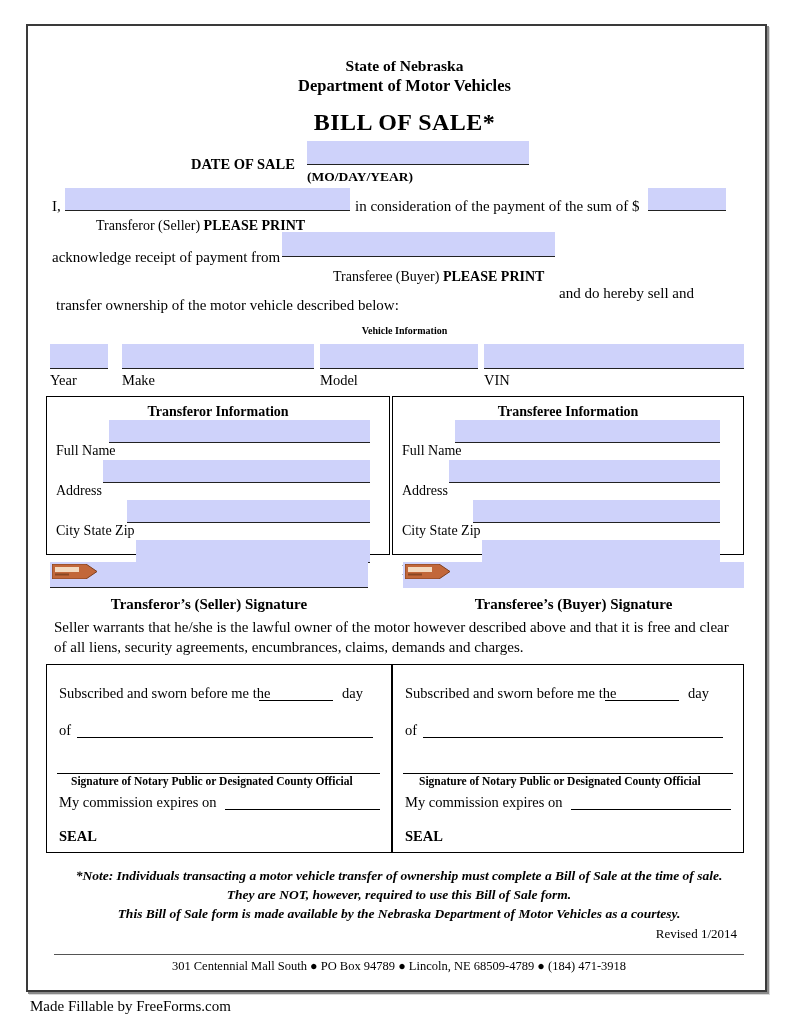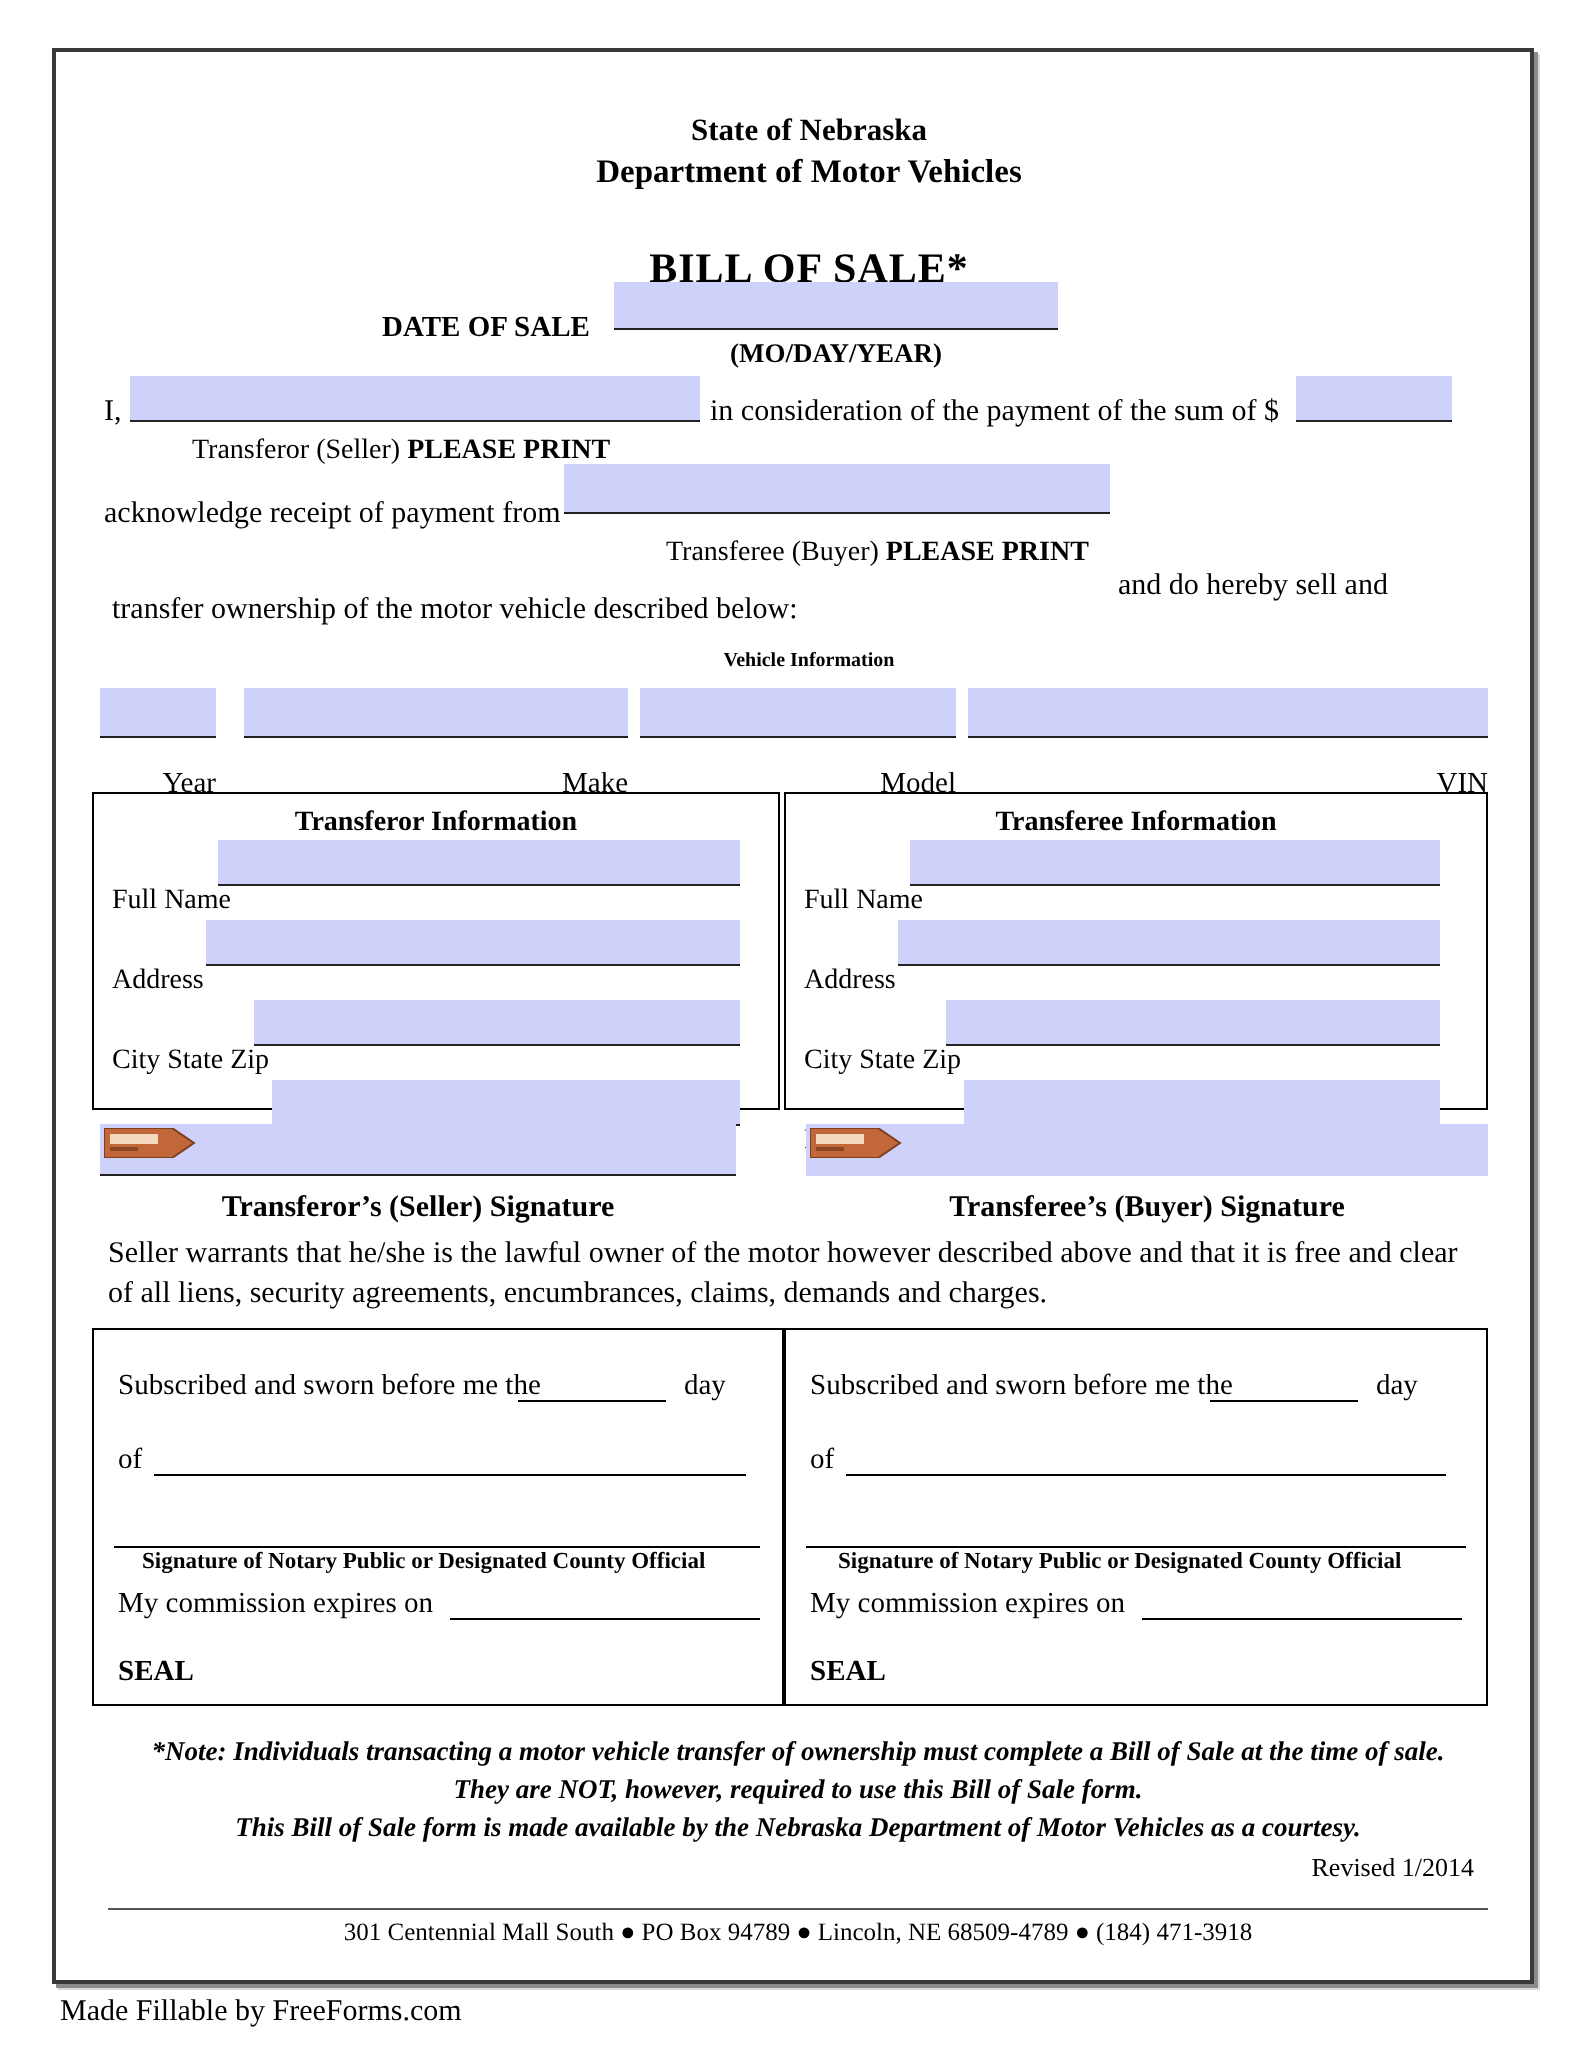--- a/index.html
+++ b/index.html
@@ -28,26 +28,26 @@
     position:absolute;
     background:#ced2fa;
     border-bottom:1px solid #222;
     box-sizing:border-box;
   }
   .txt{position:absolute;white-space:nowrap;}
 
   
   #hdr1{left:0;right:0;top:31px;font-size:15.5px;font-weight:bold;}
   #hdr2{left:0;right:0;top:50px;font-size:16.5px;font-weight:bold;}
-  #title{left:0;right:0;top:96px;font-size:21px;font-weight:bold;letter-spacing:.5px;}
+  #title{left:0;right:0;top:83px;font-size:24px;font-weight:bold;letter-spacing:.5px;}
 
   
   #dos-label{left:163px;top:130px;font-size:14.5px;font-weight:bold;}
   #dos-field{left:279px;top:115px;width:222px;height:24px;}
-  #dos-sub{left:279px;top:143px;width:222px;text-align:center;font-size:13.5px;font-weight:bold;}
+  #dos-sub{left:279px;top:143px;width:222px;text-align:left;font-size:13.5px;font-weight:bold;}
 
   
   #i-label{left:24px;top:172px;font-size:15px;}
   #seller-field{left:37px;top:162px;width:285px;height:23px;}
   #seller-sub{left:68px;top:192px;font-size:14px;}
   #seller-sub .pp{font-weight:bold;}
   #consider-txt{left:327px;top:172px;font-size:15px;}
   #amt-field{left:620px;top:162px;width:78px;height:23px;}
 
   
@@ -59,21 +59,21 @@
 
   
   #xfer-txt{left:28px;top:271px;font-size:15px;}
 
   
   #veh-head{left:0;right:0;top:299px;font-size:10px;font-weight:bold;}
   #v-year{left:22px;top:318px;width:58px;height:25px;}
   #v-make{left:94px;top:318px;width:192px;height:25px;}
   #v-model{left:292px;top:318px;width:158px;height:25px;}
   #v-vin{left:456px;top:318px;width:260px;height:25px;}
-  .vlab{position:absolute;top:346px;text-align:right;font-size:14.5px;margin-top:12px;}
+  .vlab{position:absolute;top:346px;text-align:left;font-size:14.5px;}
   #l-year{left:22px;width:58px;}
   #l-make{left:94px;width:192px;}
   #l-model{left:292px;width:158px;}
   #l-vin{left:456px;width:260px;}
 
   
   .party-box{position:absolute;top:370px;height:159px;border:1px solid #000;box-sizing:border-box;}
   #party-left{left:18px;width:344px;}
   #party-right{left:364px;width:352px;}
   .party-head{position:absolute;left:0;right:0;top:7px;text-align:center;font-size:14px;font-weight:bold;}

